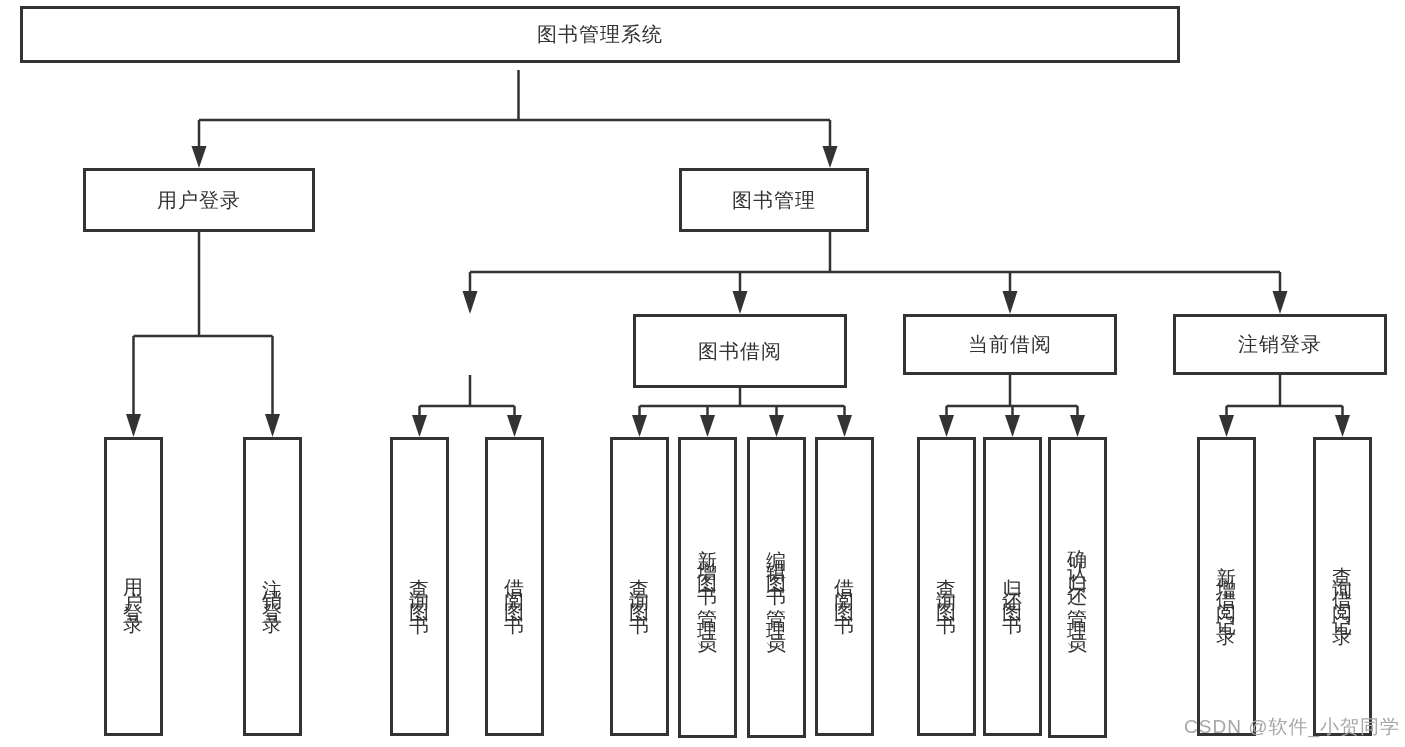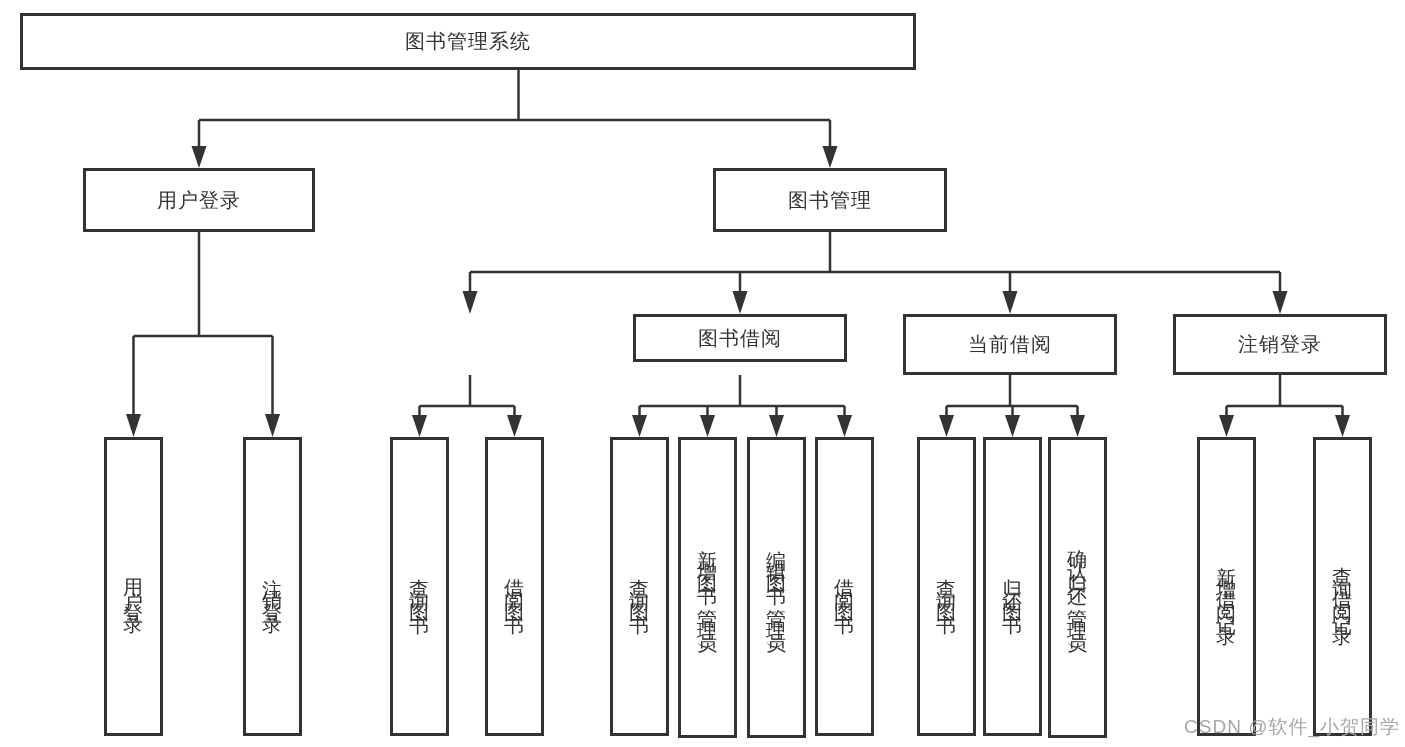--- a/index.html
+++ b/index.html
@@ -79,32 +79,32 @@
     <path d="M1010 375 V406 M946.5 406 H1077.5 M946.5 406 V416 M1012.5 406 V416 M1077.5 406 V416" fill="none" stroke="#333333" stroke-width="2.5"></path>
     <polygon points="939,415 954,415 946.5,437" fill="#333333"></polygon>
     <polygon points="1005,415 1020,415 1012.5,437" fill="#333333"></polygon>
     <polygon points="1070,415 1085,415 1077.5,437" fill="#333333"></polygon>
 
     <path d="M1280 375 V406 M1226.5 406 H1342.5 M1226.5 406 V416 M1342.5 406 V416" fill="none" stroke="#333333" stroke-width="2.5"></path>
     <polygon points="1219,415 1234,415 1226.5,437" fill="#333333"></polygon>
     <polygon points="1335,415 1350,415 1342.5,437" fill="#333333"></polygon>
   </svg>
 
-  <div class="box h" style="left:20px;top:13px;width:896px;height:57px">
+  <div class="box h" style="left:20px;top:6px;width:1160px;height:57px">
     <span>图书管理系统</span>
   </div>
 
   <div class="box h" style="left:83px;top:168px;width:232px;height:64px">
     <span>用户登录</span>
   </div>
-  <div class="box h" style="left:713px;top:168px;width:234px;height:64px">
+  <div class="box h" style="left:679px;top:168px;width:190px;height:64px">
     <span>图书管理</span>
   </div>
 
-  <div class="box h" style="left:633px;top:314px;width:214px;height:48px">
+  <div class="box h" style="left:633px;top:314px;width:214px;height:74px">
     <span>图书借阅</span>
   </div>
   <div class="box h" style="left:903px;top:314px;width:214px;height:61px">
     <span>当前借阅</span>
   </div>
   <div class="box h" style="left:1173px;top:314px;width:214px;height:61px">
     <span>注销登录</span>
   </div>
 
   <div class="box v" style="left:104px;top:437px;width:59px;height:299px">

